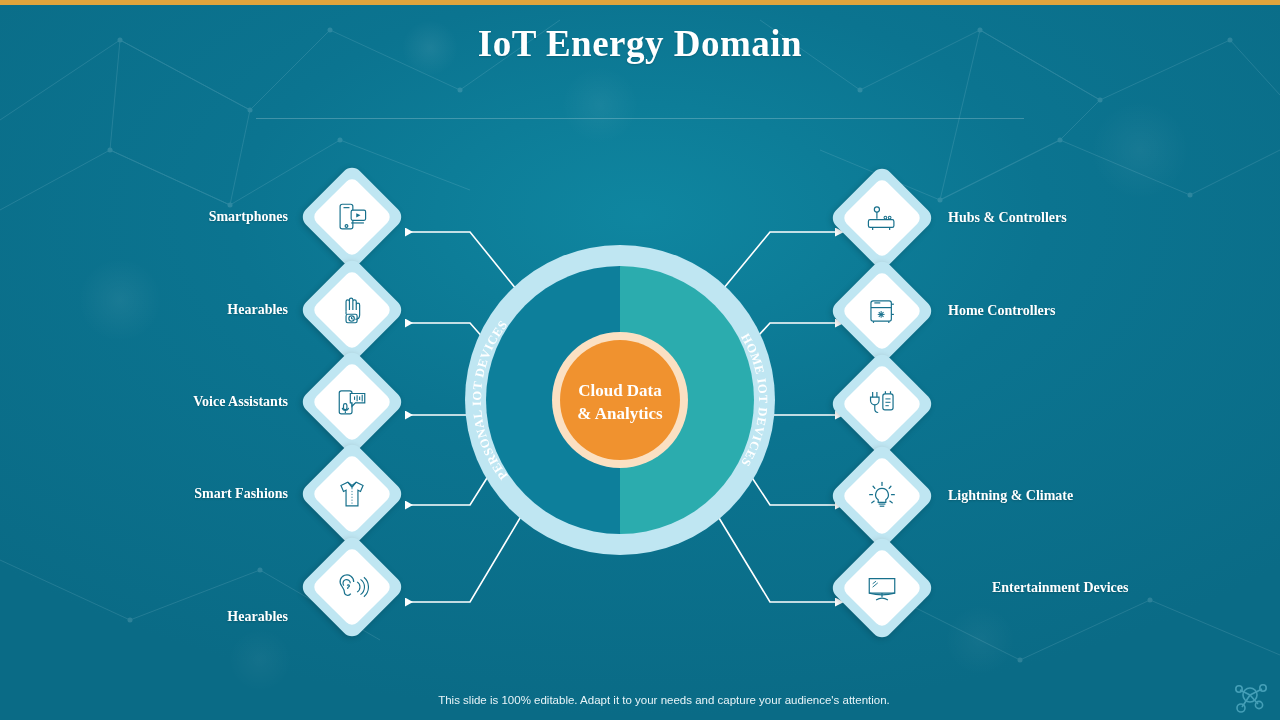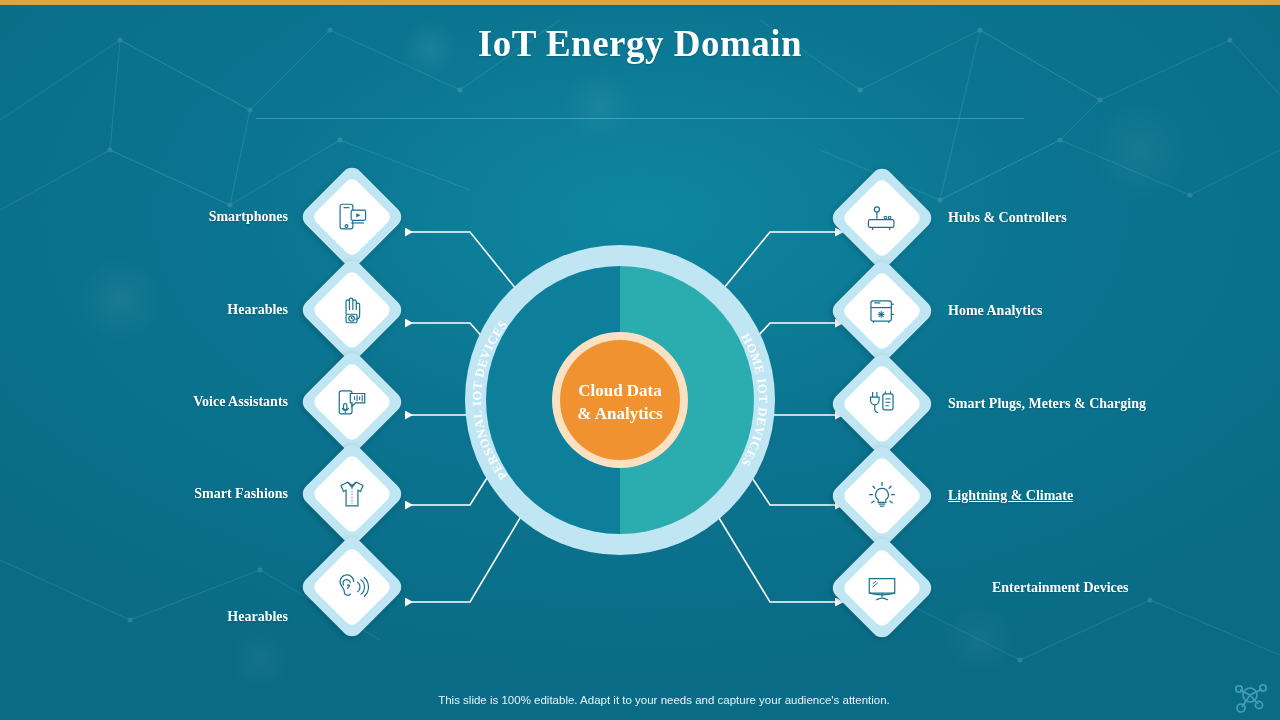--- a/index.html
+++ b/index.html
@@ -336,23 +336,22 @@
         <g stroke-width="1.3">
           <path d="M26 14 a7 7 0 0 1 0 12"></path>
           <path d="M30 11 a11 11 0 0 1 0 18"></path>
           <path d="M34 8.5 a15 15 0 0 1 0 23"></path>
         </g>
       </svg>
     </div>
   </div>
 
   <div class="label right" style="left:948px; top:218px;">Hubs &amp; Controllers</div>
-  <div class="label right" style="left:948px; top:311px;">Home Analytics</div>
-  <div class="label right" style="left:948px; top:404px;">Smart Plugs, Meters &amp; Charging</div>
-  <div class="label right" style="left:948px; top:496px;text-decoration:underline;">Lightning &amp; Climate</div>
+  <div class="label right" style="left:948px; top:311px;">Home Controllers</div>
+  <div class="label right" style="left:948px; top:496px;">Lightning &amp; Climate</div>
   <div class="label right" style="left:948px; top:588px;margin-left:44px;">Entertainment Devices</div>
 
   <div class="diamond" style="left:882px; top:218px;">
     <div class="outer"></div>
     <div class="inner"></div>
     <div class="glyph">
       <svg viewBox="0 0 40 40" fill="none" stroke="#17708c" stroke-width="1.4">
         <circle cx="14" cy="10" r="3"></circle>
         <line x1="14" y1="13" x2="14" y2="21"></line>
         <path d="M6 22 h26 a2 2 0 0 1 2 2 v5 a2 2 0 0 1 -2 2 H6 a2 2 0 0 1 -2 -2 v-5 a2 2 0 0 1 2 -2 z"></path>

